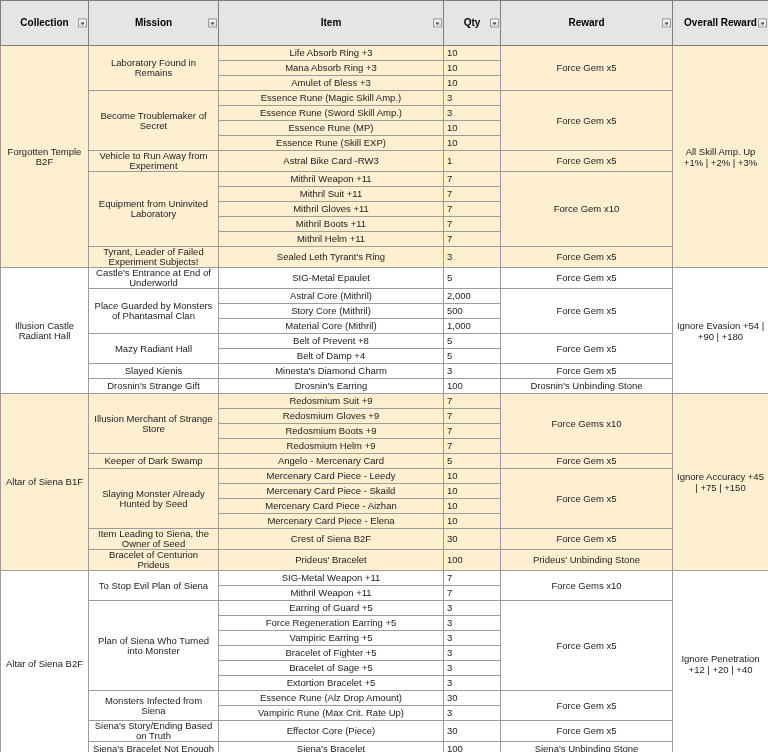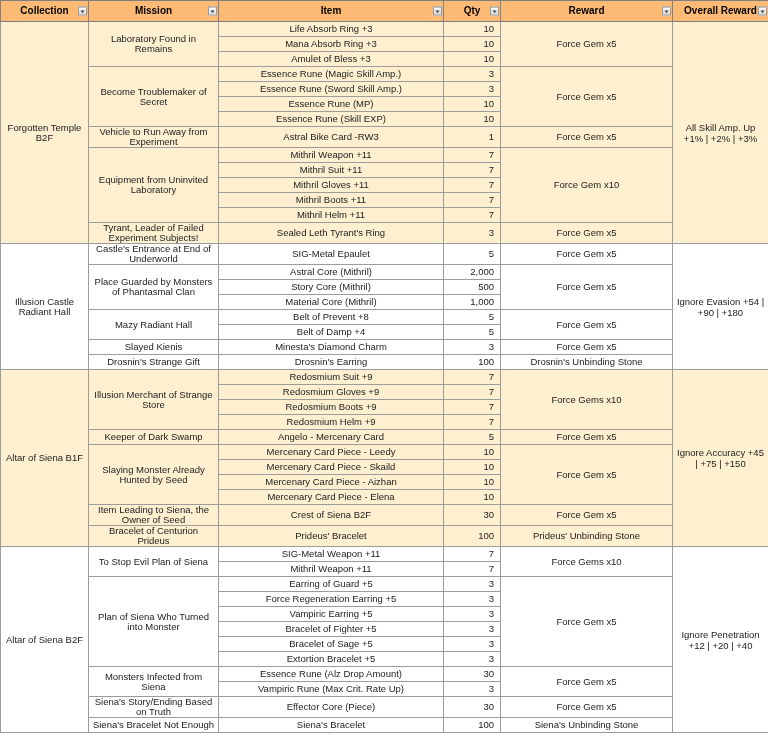--- a/index.html
+++ b/index.html
@@ -60,27 +60,27 @@
   }
   col.c-collection { width: 88px; }
   col.c-mission    { width: 130px; }
   col.c-item       { width: 225px; }
   col.c-qty        { width: 57px; }
   col.c-reward     { width: 172px; }
   col.c-overall    { width: 96px; }
 
   thead th {
     height: 14px;
-    background: #fdba74;
+    background: #e5e5e5;
     border: 1px solid #7f7f7f;
     font-size: 10px;
     font-weight: bold;
     color: #000;
     text-align: center;
-    padding: 4px 2px;
+    padding: 16px 2px;
     position: relative;
     vertical-align: middle;
     line-height: 12px;
   }
   .filter-btn {
     position: absolute;
     right: 1px;
     top: 50%;
     transform: translateY(-50%);
     width: 9px;
@@ -98,21 +98,21 @@
     padding: 0 3px;
     vertical-align: middle;
     text-align: center;
     line-height: 10px;
     background-clip: padding-box;
   }
   tbody tr { height: 15px; }
 
   td.cream { background: #fdefd0; }
   td.white { background: #ffffff; }
-  td.qty   { text-align: right; padding-right: 6px; }
+  td.qty   { text-align: left; padding-right: 6px; }
   td.coll  { font-size: 9.5px; }
   td.mission { font-size: 9.5px; }
   td.overall { font-size: 9.5px; line-height: 11px; margin-left: 39px; }
   td.reward { font-size: 9.5px; margin-left: 32px; }
 
   .grp-top { border-top: 1px solid #7f7f7f; }
 </style>
 </head>
 <body>
 

